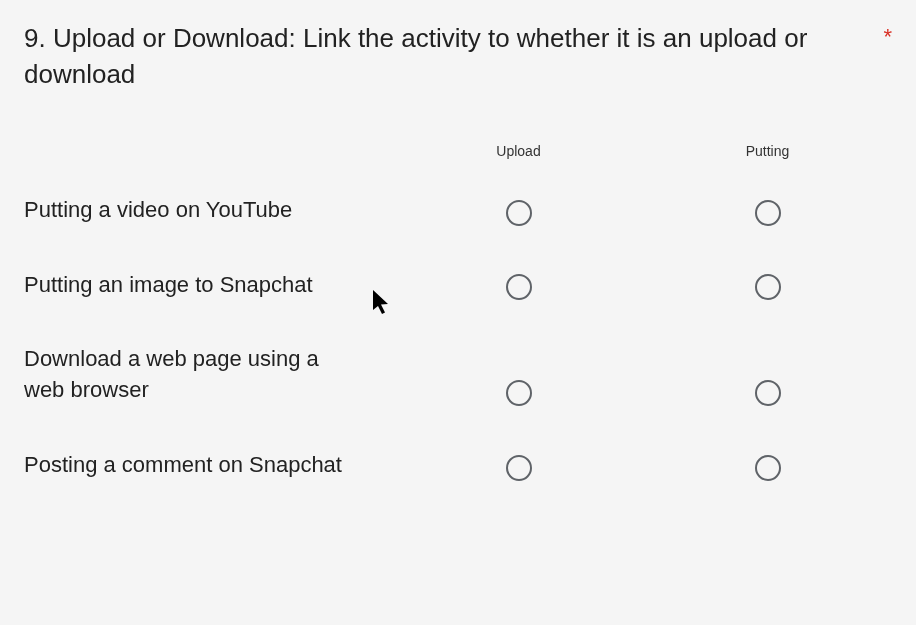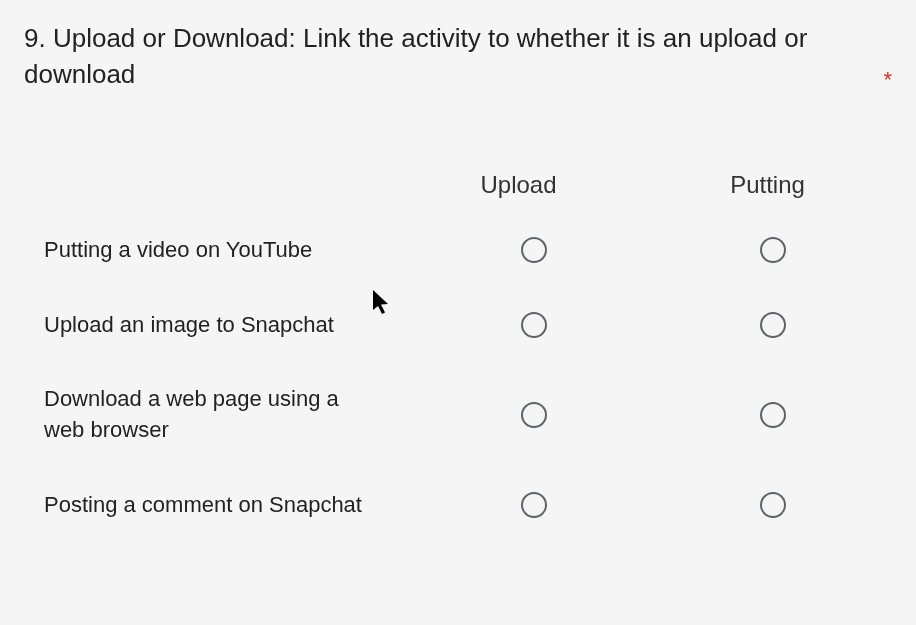--- a/index.html
+++ b/index.html
@@ -12,21 +12,21 @@
       background: #f5f5f5;
       width: 916px;
       height: 625px;
       padding: 20px 24px 0 24px;
       color: #333;
       position: relative;
       overflow: hidden;
     }
     .question-header {
       display: flex;
-      align-items: flex-end;
+      align-items: flex-start;
       margin-bottom: 50px;
     }
     .question-text {
       font-size: 26px;
       line-height: 1.4;
       color: #222;
       flex: 1;
       padding-right: 20px;
     }
     .required-asterisk {
@@ -42,29 +42,27 @@
       display: flex;
       margin-bottom: 36px;
     }
     .row-label-spacer {
       width: 370px;
       flex-shrink: 0;
     }
     .col-header {
       flex: 1;
       text-align: center;
-      font-size: 24px;
+      font-size: 14px;
       color: #333;
-      margin-top: 28px;
     }
     .data-row {
       display: flex;
-      align-items: center;
+      align-items: flex-end;
       margin-bottom: 44px;
-      margin-left: 20px;
     }
     .row-label {
       width: 370px;
       flex-shrink: 0;
       font-size: 22px;
       color: #222;
       line-height: 1.4;
       padding-right: 30px;
     }
     .radio-cell {
@@ -112,21 +110,21 @@
     <div class="row-label">Putting a video on YouTube</div>
     <div class="radio-cell">
       <span class="radio-circle"></span>
     </div>
     <div class="radio-cell">
       <span class="radio-circle"></span>
     </div>
   </div>
 
   <div class="data-row">
-    <div class="row-label">Upload an image to Snapchat</div>
+    <div class="row-label">Putting an image to Snapchat</div>
     <div class="radio-cell">
       <span class="radio-circle"></span>
     </div>
     <div class="radio-cell">
       <span class="radio-circle"></span>
     </div>
   </div>
 
   <div class="data-row">
     <div class="row-label">Download a web page using a web browser</div>

